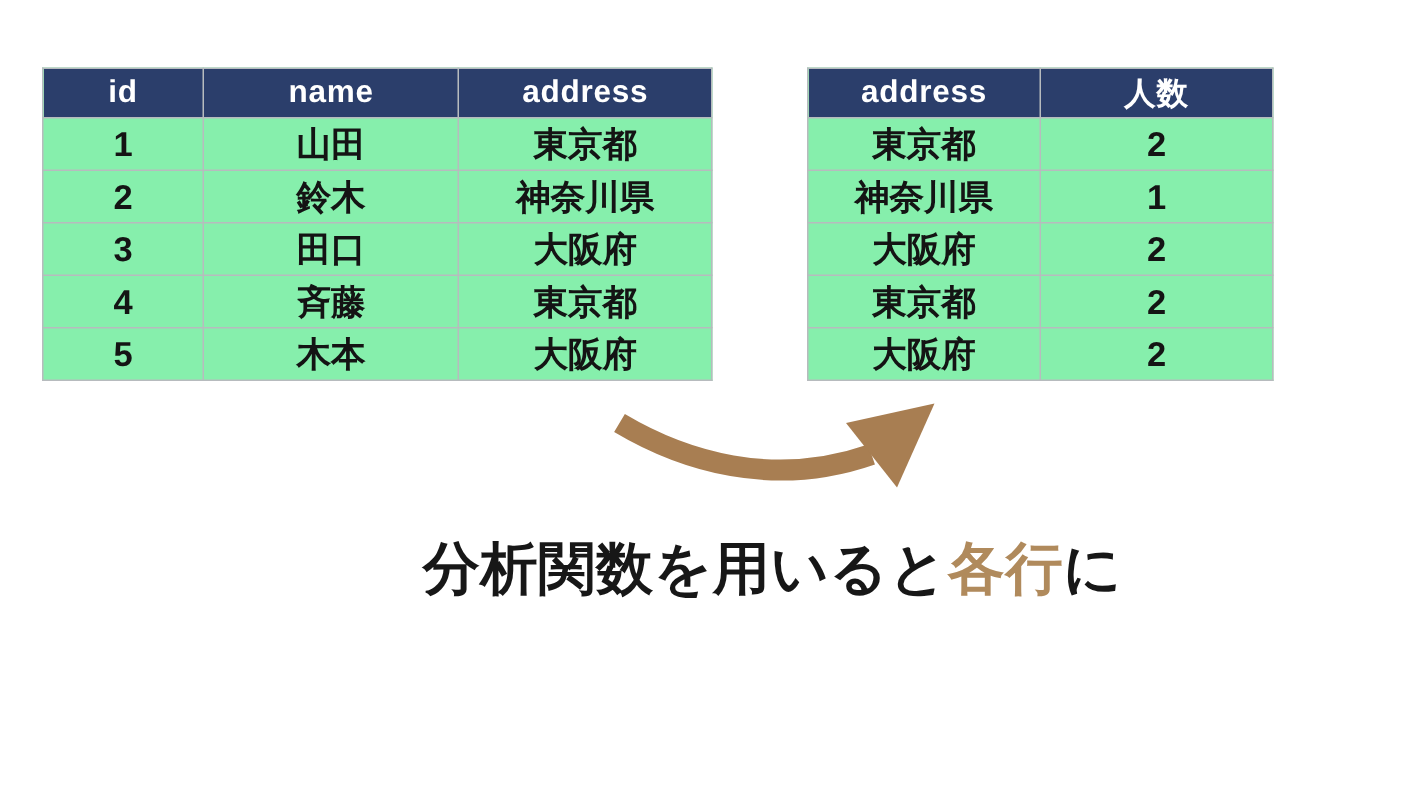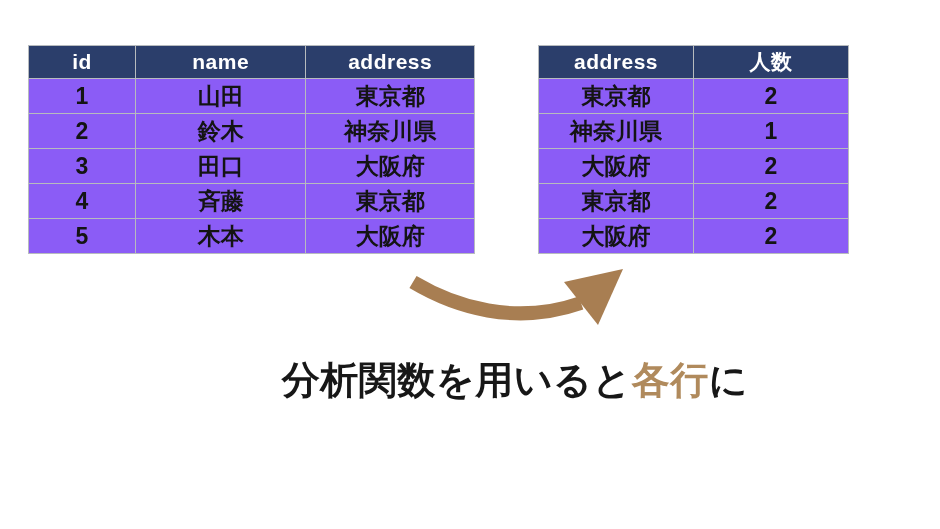--- a/index.html
+++ b/index.html
@@ -12,21 +12,21 @@
     position: relative;
     width: 940px;
     height: 529px;
     background: var(--background, #ffffff);
     overflow: hidden;
   }
   .data-table {
     position: absolute;
     border-collapse: collapse;
     table-layout: fixed;
-    background: #8b5cf6;
+    background: #86efac;
   }
   .left-table  { left: 28px;  top: 45px; width: 447px; }
   .right-table { left: 538px; top: 45px; width: 311px; }
   .data-table th, .data-table td {
     border: 1px solid var(--border, #b7bbbe);
     text-align: center;
     vertical-align: middle;
     padding: 0;
     overflow: hidden;
   }

